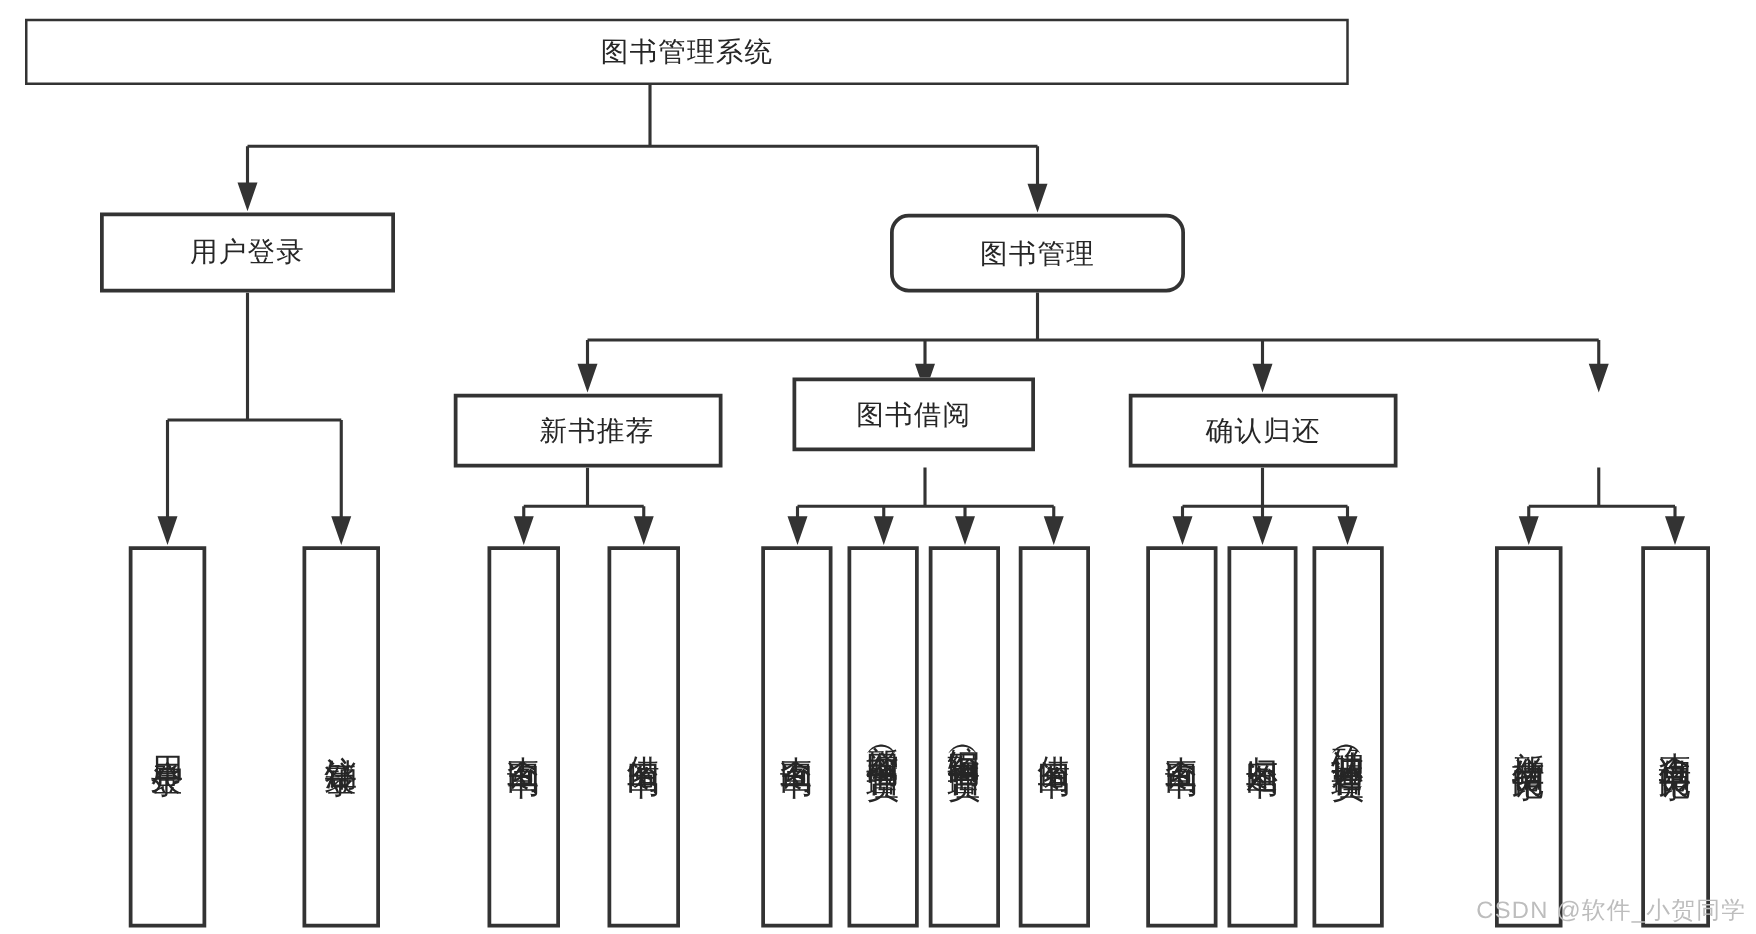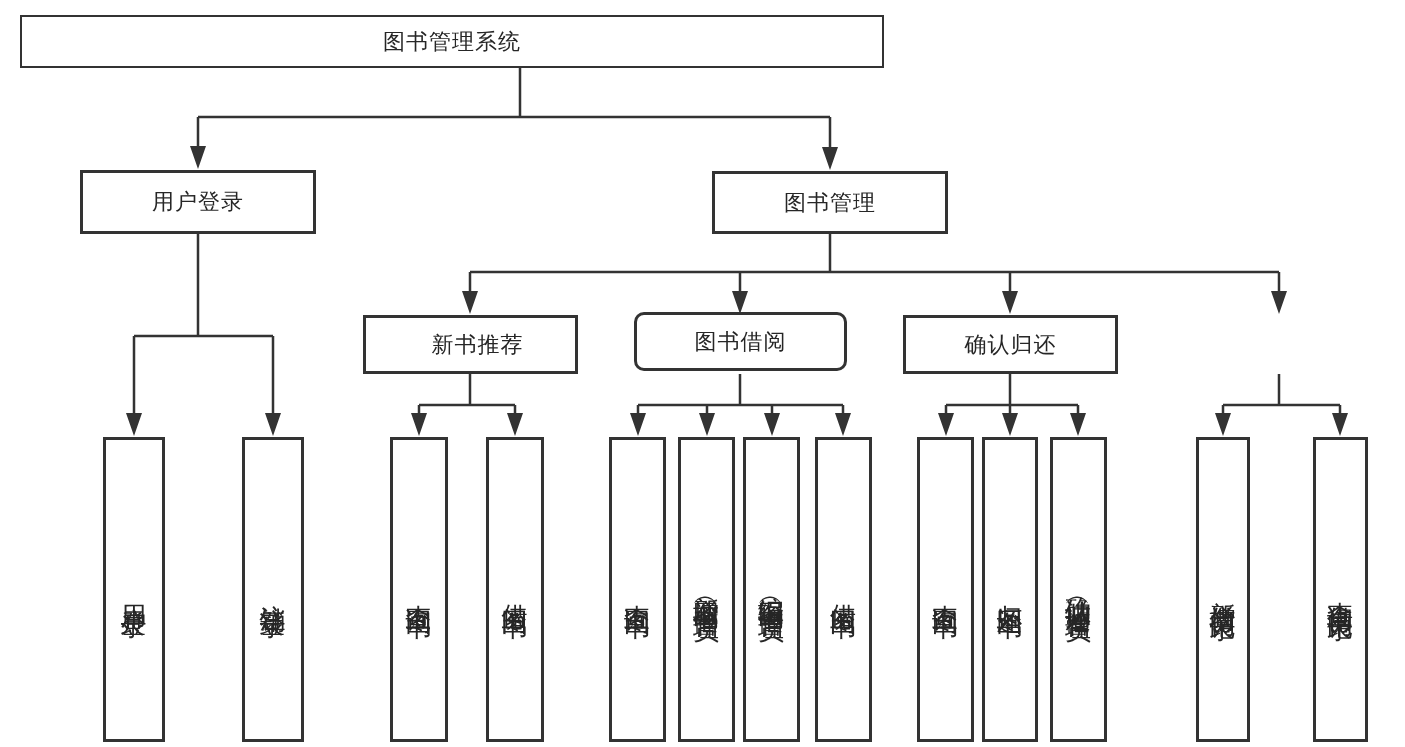--- a/index.html
+++ b/index.html
@@ -82,35 +82,35 @@
 
     <path fill="#333333" stroke="none" d="M198 169 l-8 -23 h16 z  M830 170 l-8 -23 h16 z
              M470 314 l-8 -23 h16 z  M740 314 l-8 -23 h16 z  M1010 314 l-8 -23 h16 z  M1279 314 l-8 -23 h16 z
              M134 436 l-8 -23 h16 z  M273 436 l-8 -23 h16 z
              M419 436 l-8 -23 h16 z  M515 436 l-8 -23 h16 z
              M638 436 l-8 -23 h16 z  M707 436 l-8 -23 h16 z  M772 436 l-8 -23 h16 z  M843 436 l-8 -23 h16 z
              M946 436 l-8 -23 h16 z  M1010 436 l-8 -23 h16 z  M1078 436 l-8 -23 h16 z
              M1223 436 l-8 -23 h16 z M1340 436 l-8 -23 h16 z"></path>
   </svg>
 
-  <div class="node root" style="left:20px;top:15px;width:864px;height:53px;">
+  <div class="node root" style="left:20px;top:15px;width:1059px;height:53px;">
     <span class="hlbl">图书管理系统</span>
   </div>
 
   <div class="node" style="left:80px;top:170px;width:236px;height:64px;">
     <span class="hlbl">用户登录</span>
   </div>
-  <div class="node" style="left:712px;top:171px;width:236px;height:63px;">
+  <div class="node" style="left:712px;top:171px;width:236px;height:63px;border-radius:15px;">
     <span class="hlbl">图书管理</span>
   </div>
 
   <div class="node" style="left:363px;top:315px;width:215px;height:59px;padding-left:14px;">
     <span class="hlbl">新书推荐</span>
   </div>
-  <div class="node" style="left:634px;top:312px;width:213px;height:59px;border-radius:10px;">
+  <div class="node" style="left:634px;top:302px;width:194px;height:59px;">
     <span class="hlbl">图书借阅</span>
   </div>
   <div class="node" style="left:903px;top:315px;width:215px;height:59px;">
     <span class="hlbl">确认归还</span>
   </div>
 
   <div class="node" style="left:103px;top:437px;width:62px;height:305px;">
     <span class="vlbl">用户登录</span>
   </div>
   <div class="node" style="left:242px;top:437px;width:62px;height:305px;">
@@ -147,13 +147,14 @@
     <span class="vlbl">确认归还（管理员）</span>
   </div>
 
   <div class="node" style="left:1196px;top:437px;width:54px;height:305px;">
     <span class="vlbl">新增借阅记录</span>
   </div>
   <div class="node" style="left:1313px;top:437px;width:55px;height:305px;">
     <span class="vlbl">查询借阅记录</span>
   </div>
 
+  <div class="watermark">CSDN @软件_小贺同学</div>
 </div>
 
 </body></html>

